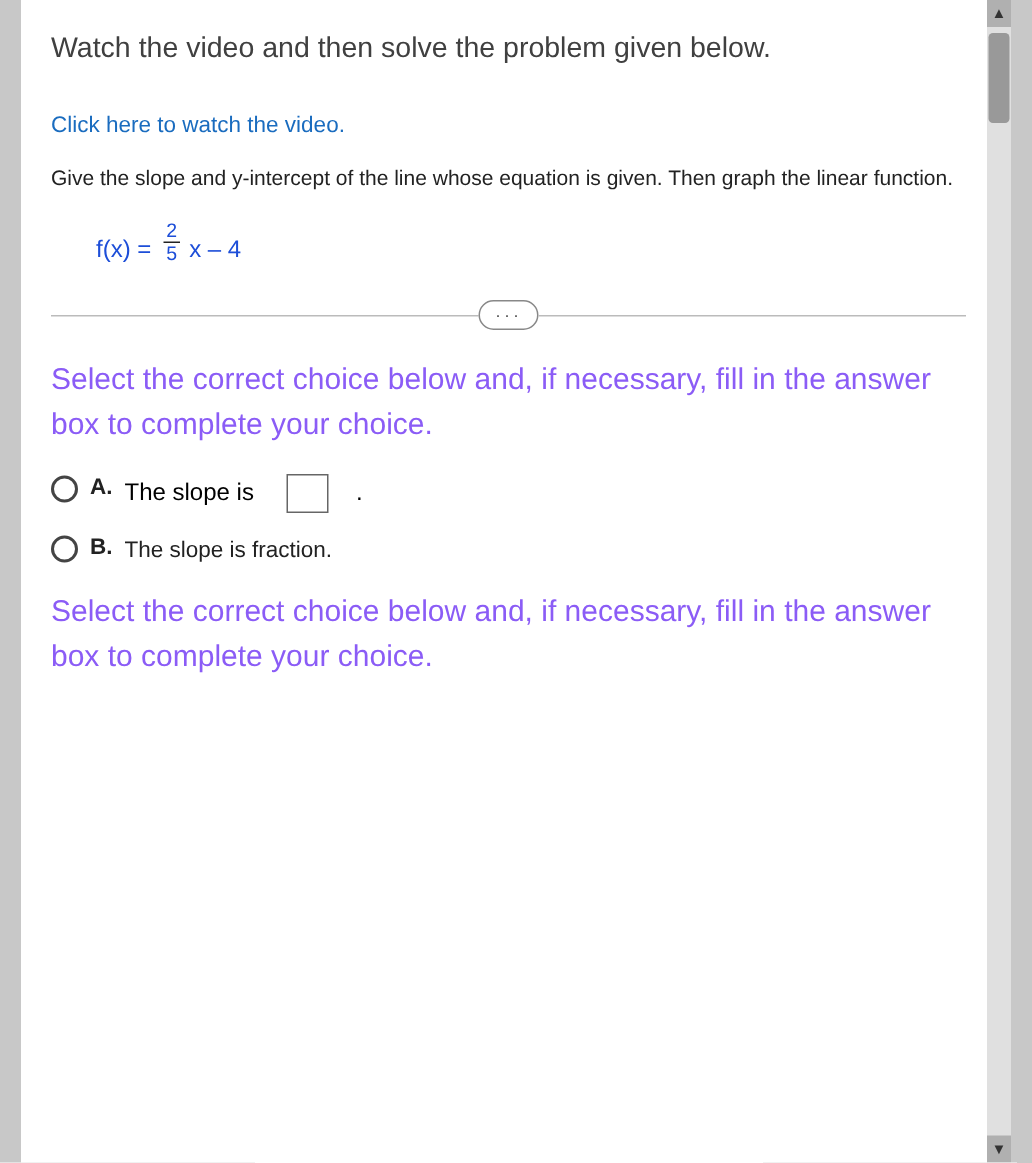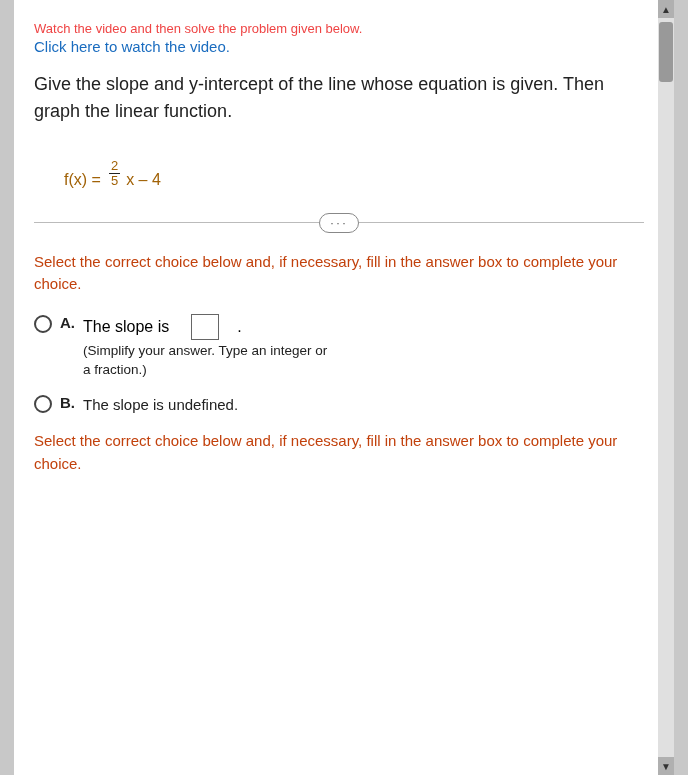--- a/index.html
+++ b/index.html
@@ -21,45 +21,45 @@
     .page-container {
       width: 660px;
       min-height: 775px;
       background: #ffffff;
       padding: 20px 30px 20px 20px;
       position: relative;
       overflow: hidden;
     }
 
     .intro-text {
-      font-size: 13px;
-      color: #ef4444;
-      margin-bottom: 0;
+      font-size: 19px;
+      color: #404040;
+      margin-bottom: 28px;
       line-height: 1.4;
     }
 
     .video-link {
       color: #1a6cbf;
       font-size: 15px;
       cursor: pointer;
       display: inline-block;
       margin-bottom: 16px;
     }
 
     .problem-text {
-      font-size: 18px;
+      font-size: 14px;
       color: #222;
       line-height: 1.5;
-      margin-bottom: 34px;
+      margin-bottom: 18px;
     }
 
     .equation-block {
       margin: 8px 0 24px 30px;
       font-size: 16px;
-      color: #a16207;
+      color: #1d4ed8;
       position: relative;
     }
 
     .equation-row {
       display: flex;
       align-items: flex-end;
       gap: 2px;
     }
 
     .fx-label {
@@ -113,22 +113,22 @@
       border-radius: 10px;
       padding: 2px 10px;
       font-size: 12px;
       color: #555;
       margin: 0 0px;
       background: #fff;
       letter-spacing: 2px;
     }
 
     .select-text {
-      font-size: 15px;
-      color: #c2410c;
+      font-size: 20px;
+      color: #8b5cf6;
       line-height: 1.5;
       margin-bottom: 18px;
     }
 
     .choice-row {
       display: flex;
       align-items: flex-start;
       margin-bottom: 14px;
       gap: 8px;
     }
@@ -270,29 +270,26 @@
   
   <div class="choice-row">
     <div class="radio-circle"></div>
     <span class="choice-label">A.</span>
     <div>
       <div style="display:flex; align-items:center; flex-wrap: wrap; gap:18px;">
         <span>The slope is</span>
         <span class="slope-input"></span>
         <span>.</span>
       </div>
-      <div class="choice-sub-text">
-        (Simplify your answer. Type an integer or<br>a fraction.)
-      </div>
     </div>
   </div>
 
   
   <div class="choice-row">
     <div class="radio-circle"></div>
     <span class="choice-label">B.</span>
-    <span class="choice-content">The slope is undefined.</span>
+    <span class="choice-content">The slope is fraction.</span>
   </div>
 
   
   <p class="select-text">Select the correct choice below and, if necessary, fill in the answer box to complete your choice.</p>
 
 </div>
 
 </body></html>

